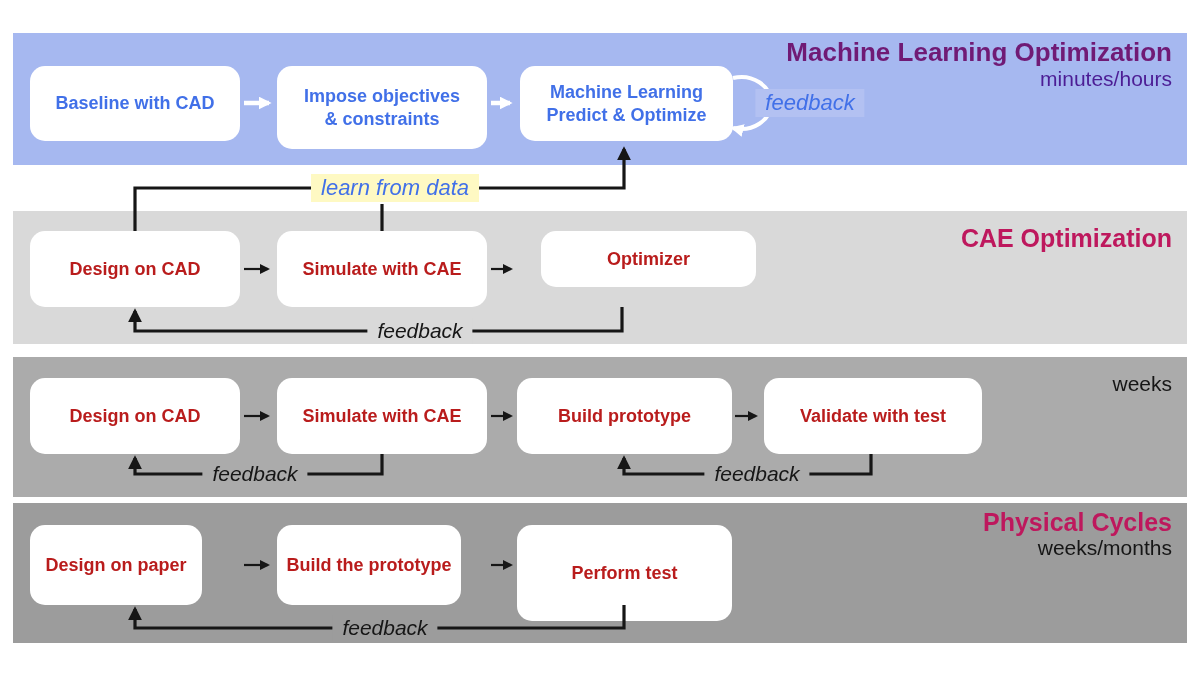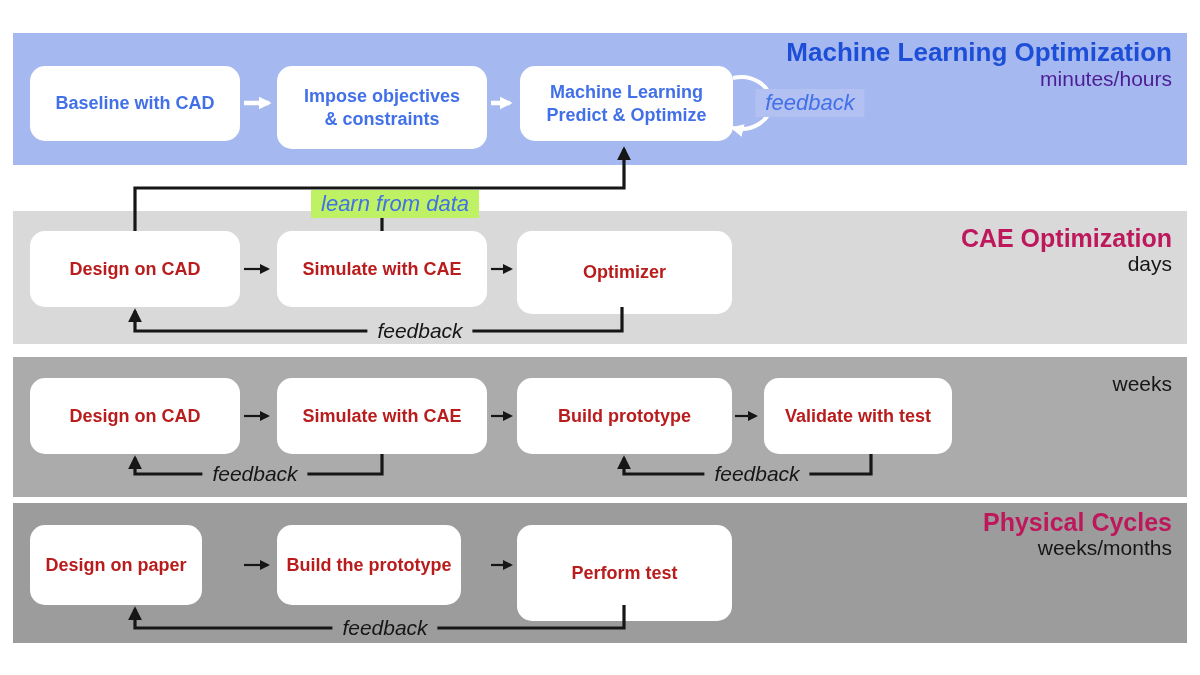--- a/index.html
+++ b/index.html
@@ -8,35 +8,35 @@
     font-family:"Liberation Sans","DejaVu Sans",sans-serif;
   }
   .band{position:absolute;left:13px;width:1174px;}
   .band.ml{background:#a6b8f0;}
   .band.cae-opt{background:#d9d9d9;}
   .band.cae-ana{background:#ababab;}
   .band.phys{background:#9c9c9c;}
   .btitle{position:absolute;right:28px;text-align:right;line-height:1.12;z-index:4;}
   .btitle .t{font-weight:bold;font-size:25px;color:#be185d;}
   .btitle .d{font-size:21px;color:#161616;}
-  .btitle.light .t{font-size:26px;color:#1d4ed8;}
+  .btitle.light .t{font-size:26px;color:#701a75;}
   .btitle.light .d{color:#4c1d95;}
   .box{
     position:absolute;background:#ffffff;border-radius:15px;z-index:2;
     display:flex;align-items:center;justify-content:center;text-align:center;
     font-weight:bold;font-size:18px;color:#b91c1c;line-height:1.25;white-space:pre-line;
   }
   .box.blue{color:#4170e8;}
   svg.connectors{position:absolute;left:0;top:0;z-index:3;pointer-events:none;}
   .lbl{
     position:absolute;transform:translate(-50%,-50%);z-index:5;white-space:nowrap;
     font-style:italic;font-size:21px;color:#161616;padding:1px 10px;
   }
   .lbl.blue{color:#4170e8;font-size:22px;}
-  .lbl.on-white{background:#bef264;font-size:22px;margin-top:16px;}
+  .lbl.on-white{background:#fef9c3;font-size:22px;}
   .lbl.on-blue{background:#b3c1f2;}
   .lbl.on-g2{background:#d9d9d9;}
   .lbl.on-g3{background:#ababab;}
   .lbl.on-g4{background:#9c9c9c;}
 </style>
 </head>
 <body>
 
 <div class="canvas">
 
@@ -44,44 +44,43 @@
   <div class="band cae-opt" style="top:211px;height:133px"></div>
   <div class="band cae-ana" style="top:357px;height:140px"></div>
   <div class="band phys" style="top:503px;height:140px"></div>
 
   <div class="btitle light" style="top:38px">
     <div class="t">Machine Learning Optimization</div>
     <div class="d">minutes/hours</div>
   </div>
   <div class="btitle" style="top:224px">
     <div class="t">CAE Optimization</div>
-    <div class="d">days</div>
   </div>
   <div class="btitle" style="top:372px">
     <div class="d">weeks</div>
   </div>
   <div class="btitle" style="top:508px">
     <div class="t">Physical Cycles</div>
     <div class="d">weeks/months</div>
   </div>
 
   <div class="box blue" style="left:30px;top:66px;width:210px;height:75px">Baseline with CAD</div>
   <div class="box blue" style="left:277px;top:66px;width:210px;height:83px">Impose objectives
 &amp; constraints</div>
   <div class="box blue" style="left:520px;top:66px;width:213px;height:75px">Machine Learning
 Predict &amp; Optimize</div>
 
   <div class="box" style="left:30px;top:231px;width:210px;height:76px">Design on CAD</div>
   <div class="box" style="left:277px;top:231px;width:210px;height:76px">Simulate with CAE</div>
-  <div class="box" style="left:517px;top:231px;width:215px;height:83px">Optimizer</div>
+  <div class="box" style="left:541px;top:231px;width:215px;height:56px">Optimizer</div>
 
   <div class="box" style="left:30px;top:378px;width:210px;height:76px">Design on CAD</div>
   <div class="box" style="left:277px;top:378px;width:210px;height:76px">Simulate with CAE</div>
   <div class="box" style="left:517px;top:378px;width:215px;height:76px">Build prototype</div>
-  <div class="box" style="left:764px;top:378px;width:188px;height:76px">Validate with test</div>
+  <div class="box" style="left:764px;top:378px;width:218px;height:76px">Validate with test</div>
 
   <div class="box" style="left:30px;top:525px;width:172px;height:80px">Design on paper</div>
   <div class="box" style="left:277px;top:525px;width:184px;height:80px">Build the prototype</div>
   <div class="box" style="left:517px;top:525px;width:215px;height:96px">Perform test</div>
 
   <svg class="connectors" width="1200" height="675" viewBox="0 0 1200 675">
     <defs>
       <marker id="mw" viewBox="0 0 10 10" refX="8" refY="5" markerWidth="13" markerHeight="13" markerUnits="userSpaceOnUse" orient="auto">
           <path d="M0,0 L10,5 L0,10 Z" fill="#ffffff"></path>
         </marker>

